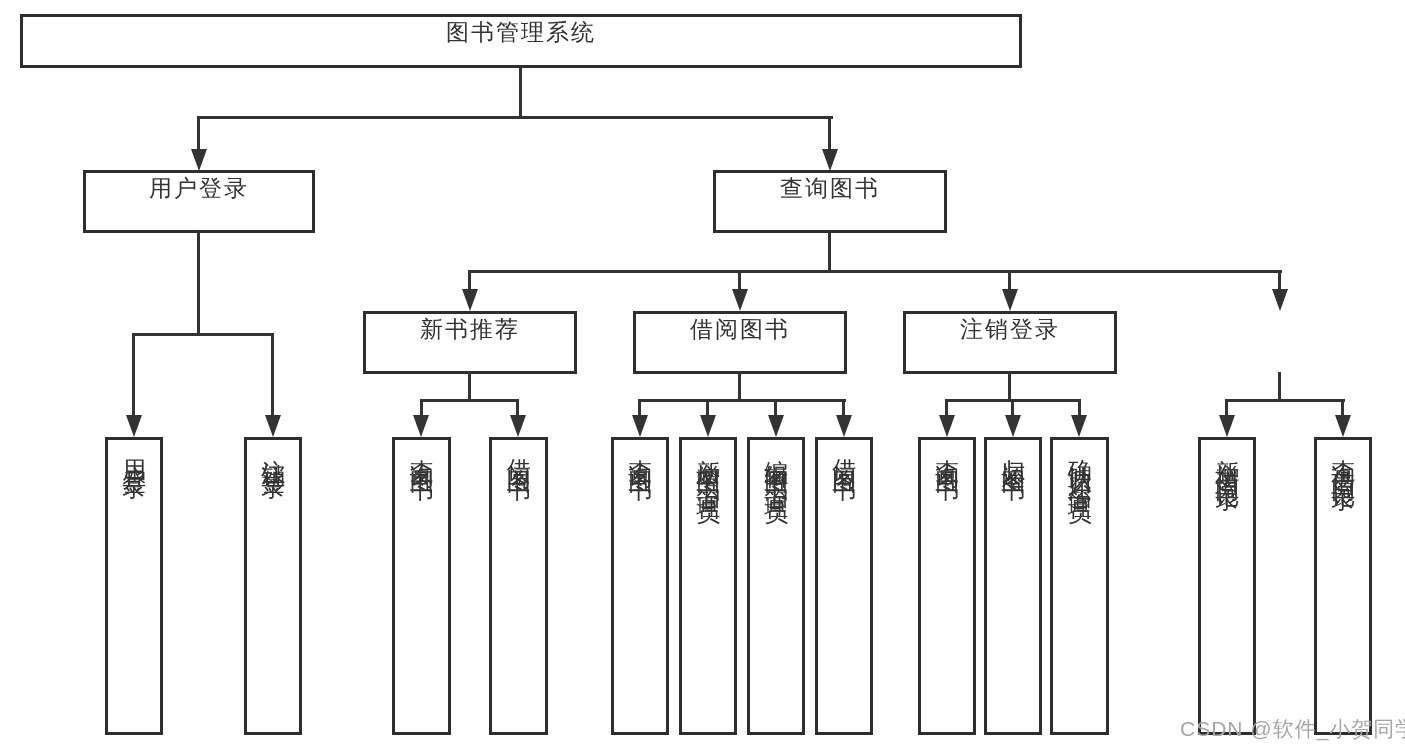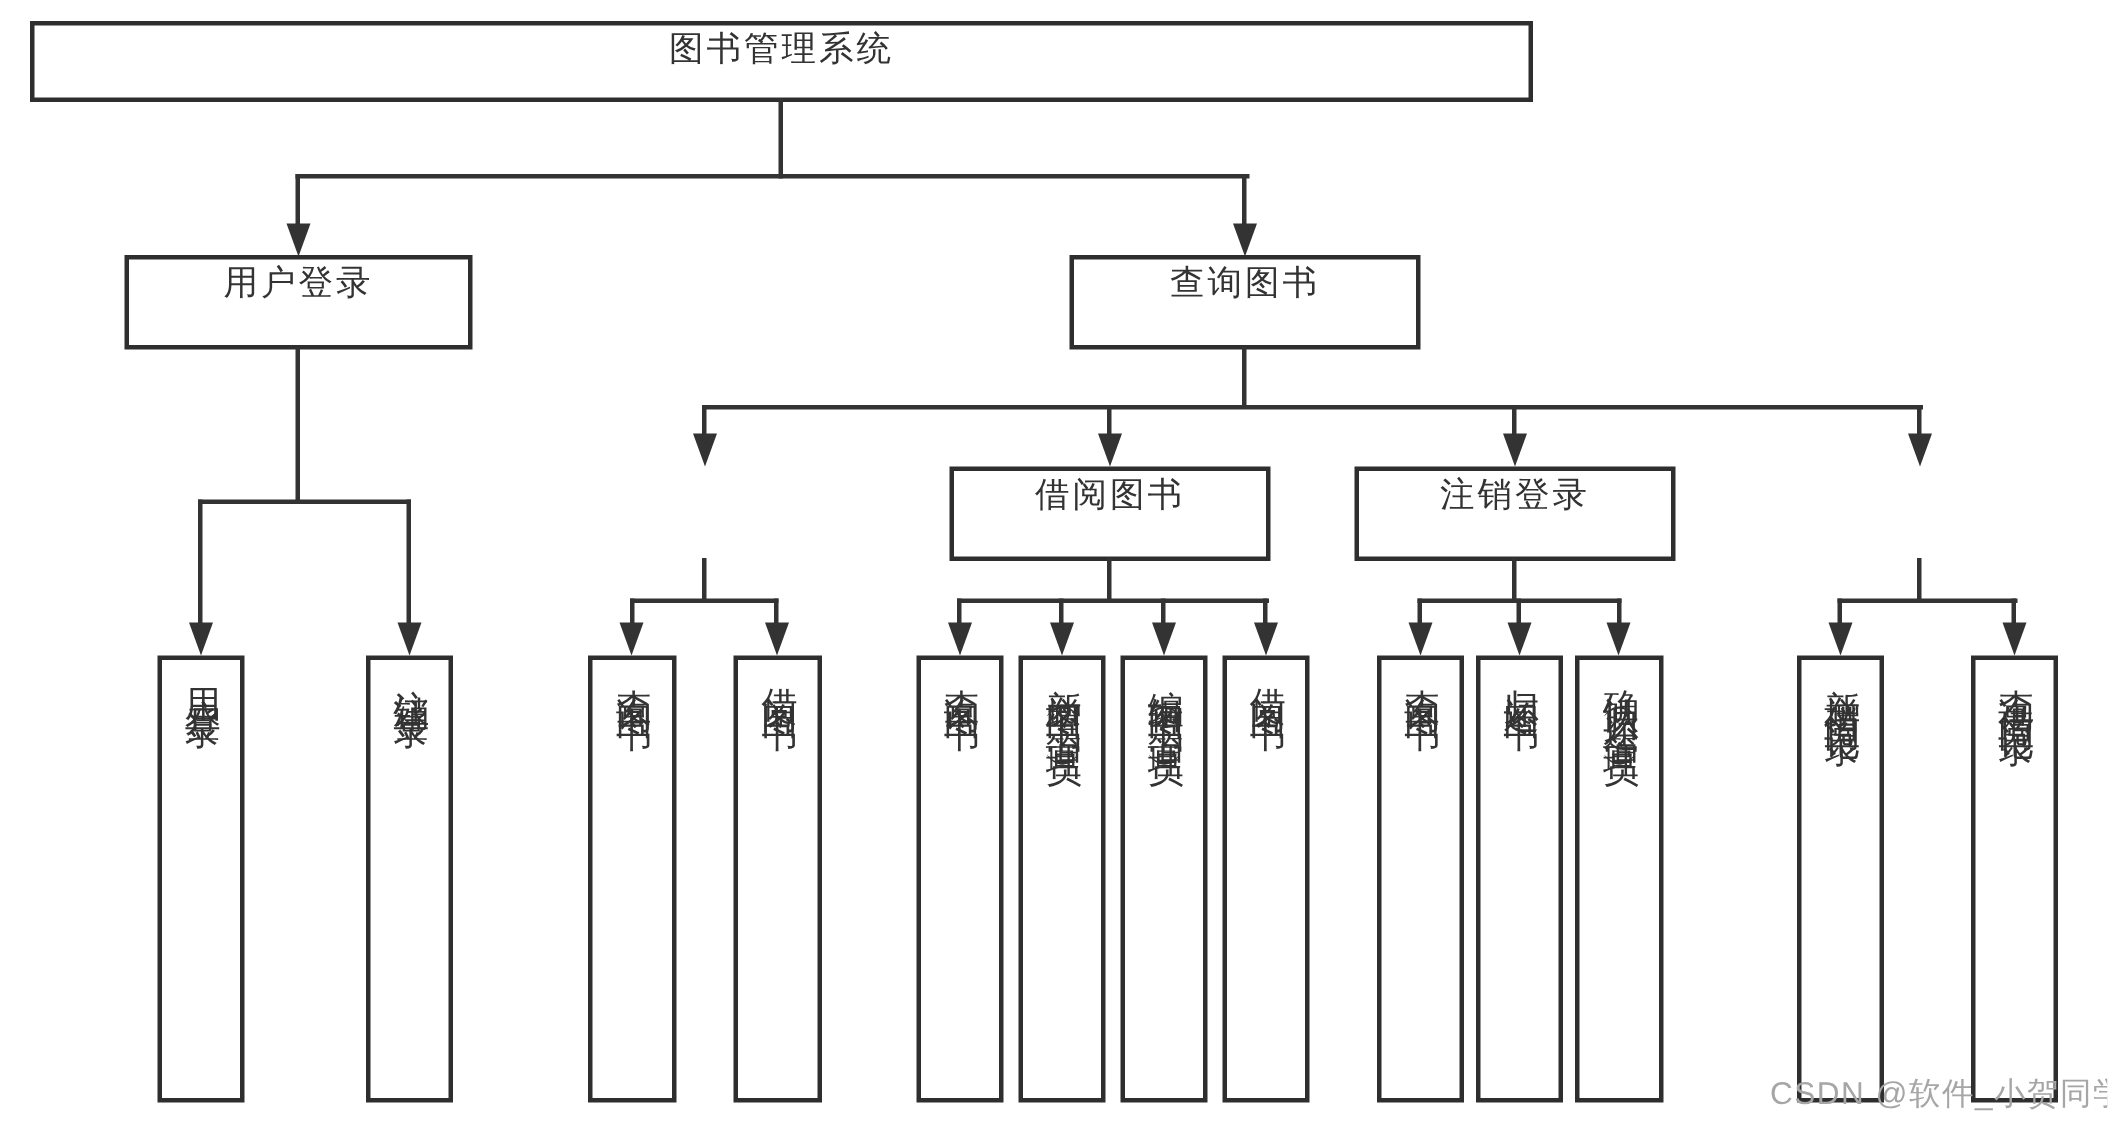--- a/index.html
+++ b/index.html
@@ -73,20 +73,23 @@
     <span class="hnode">图书管理系统</span>
   </div>
 
   <div class="node lvl2-a">
     <span class="hnode">用户登录</span>
   </div>
   <div class="node lvl2-b">
     <span class="hnode">查询图书</span>
   </div>
 
+  <div class="node lvl3" style="left:363px">
+    <span class="hnode">新书推荐</span>
+  </div>
   <div class="node lvl3" style="left:633px">
     <span class="hnode">借阅图书</span>
   </div>
   <div class="node lvl3" style="left:903px">
     <span class="hnode">注销登录</span>
   </div>
 
   <div class="node leaf" style="left:105px;width:58px">
     <span class="vtext">用户登录</span>
   </div>

